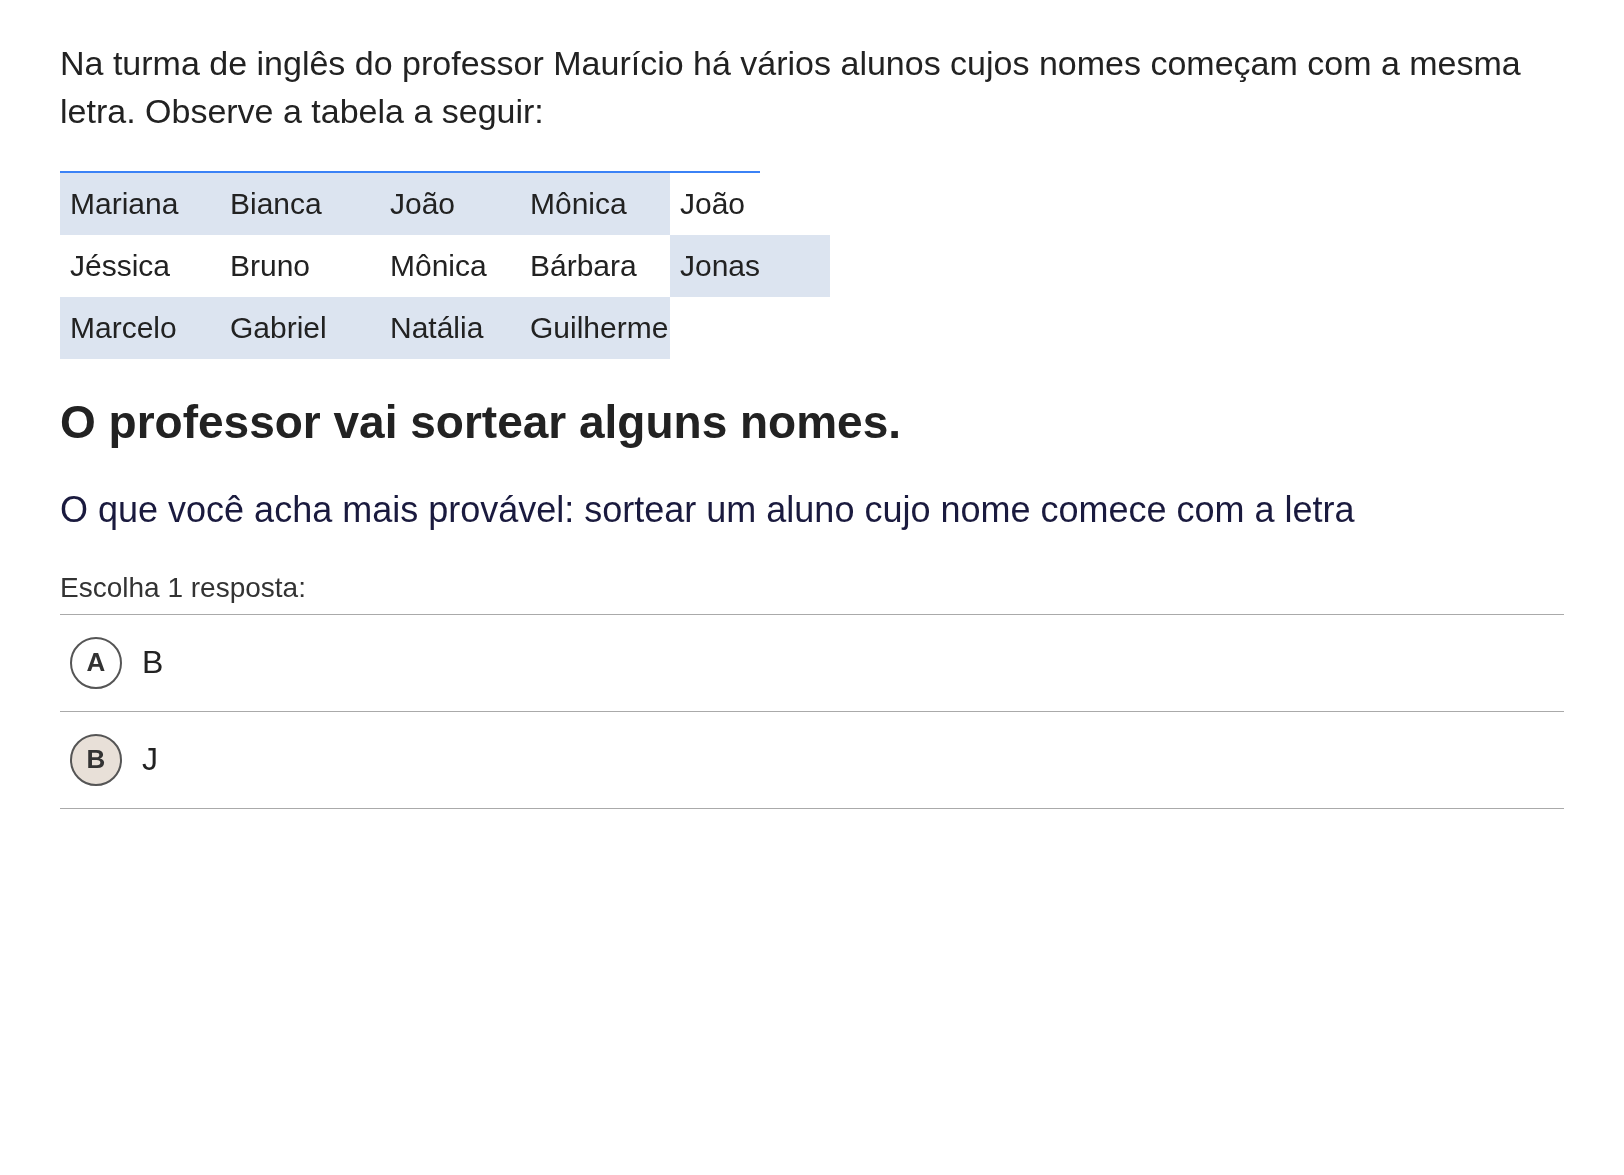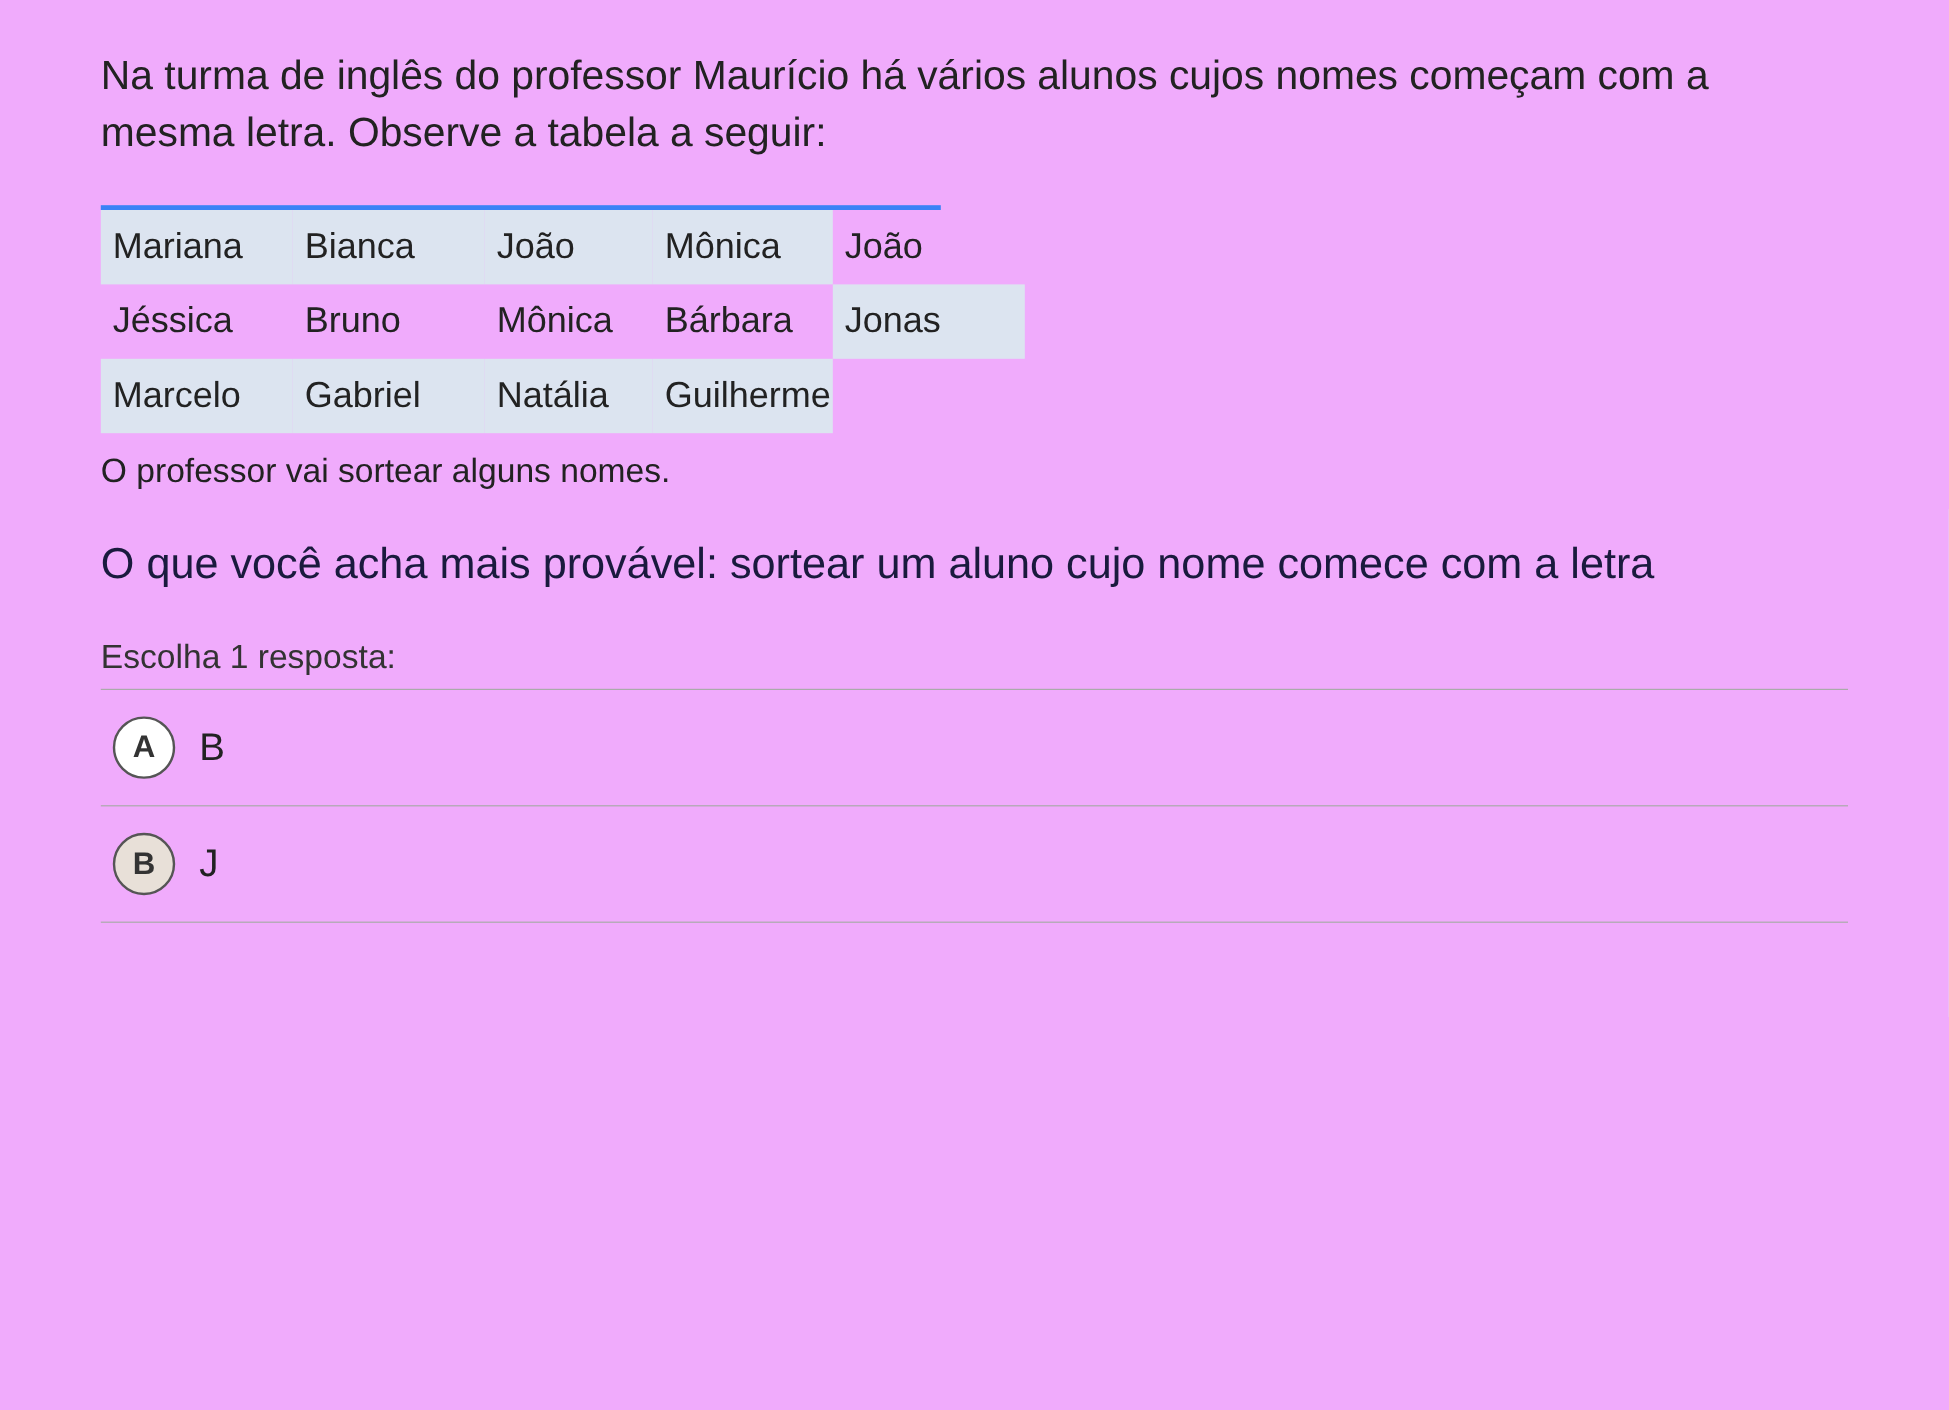--- a/index.html
+++ b/index.html
@@ -13,37 +13,37 @@
       font-family: Arial, sans-serif;
       width: 1624px;
       min-height: 1175px;
       display: flex;
       justify-content: center;
       align-items: flex-start;
       padding: 0;
     }
 
     .page-container {
-      background-color: #f0abfc;
+      background-color: #ffffff;
       width: 1624px;
       min-height: 1175px;
-      padding: 40px 84px;
+      padding: 40px 60px;
     }
 
     .intro-text {
       font-size: 34px;
       color: #222;
       line-height: 1.4;
       margin-bottom: 36px;
       font-weight: 400;
     }
 
     .table-wrapper {
-      margin-bottom: 16px;
-      border-top: 4px solid #3b82f6;
+      margin-bottom: 36px;
+      border-top: 2px solid #3b82f6;
       width: 700px;
     }
 
     .table-grid {
       display: grid;
       grid-template-columns: 160px 160px 140px 150px 160px;
       width: 700px;
     }
 
     .table-cell {
@@ -55,24 +55,24 @@
 
     .row-highlighted {
       background-color: #dce4f0;
     }
 
     .row-white {
       background-color: transparent;
     }
 
     .professor-text {
-      font-size: 28px;
+      font-size: 46px;
       color: #222;
       margin-bottom: 36px;
-      font-weight: 400;
+      font-weight: 700;
     }
 
     .question-text {
       font-size: 36px;
       color: #1a1a3e;
       font-weight: 400;
       line-height: 1.4;
       margin-bottom: 36px;
     }
 

